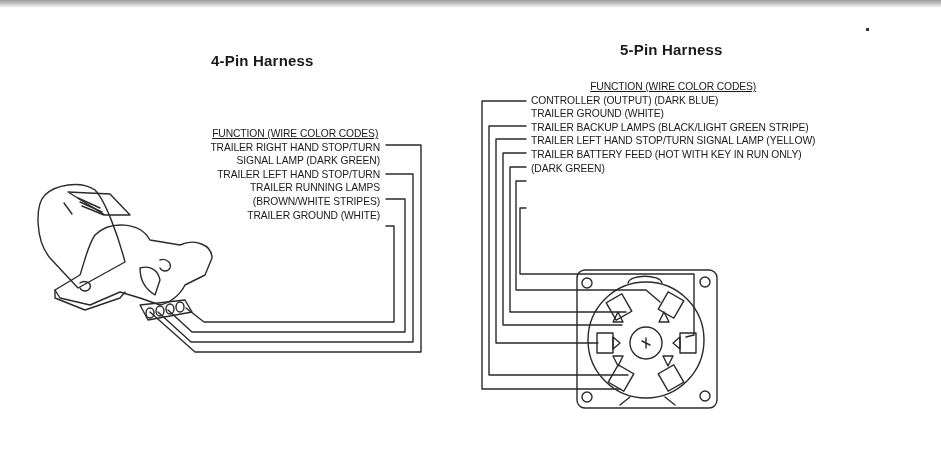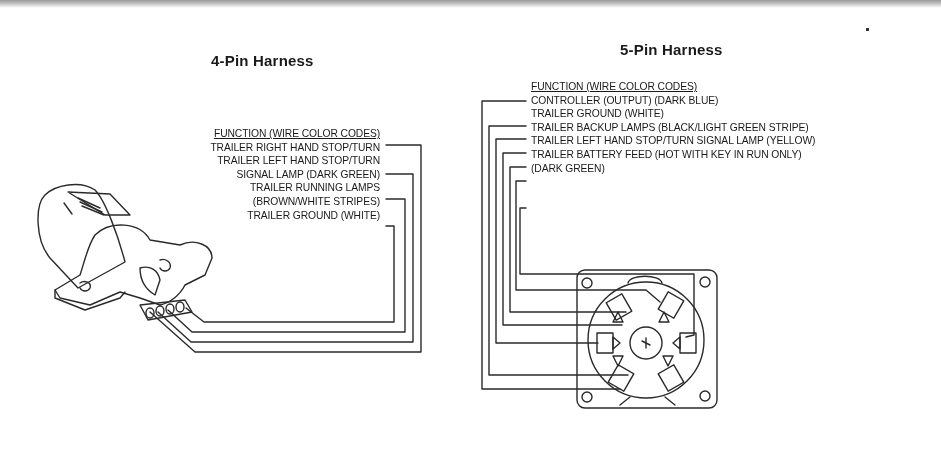--- a/index.html
+++ b/index.html
@@ -11,40 +11,40 @@
   }
   .top-shadow {
     position: absolute; left: 0; top: 0; width: 941px; height: 8px;
     background: linear-gradient(#9a9a9a, #c8c8c8 50%, #ffffff);
   }
   .dot { position: absolute; left: 866px; top: 28px; width: 3px; height: 3px; background: #333; }
   .title {
     position: absolute; font-weight: bold; font-size: 15px; letter-spacing: 0.2px;
   }
   .legend { position: absolute; font-size: 10.3px; line-height: 13.6px; letter-spacing: -0.1px; text-transform: uppercase; }
-  .legend .hdr { text-decoration: underline; }
+  .legend .hdr { text-decoration: underline; text-align: center; }
   .legend4 { right: calc(941px - 380px); top: 127px; text-align: right; }
   .legend7 { left: 531px; top: 80px; text-align: left; }
   .legend div { white-space: nowrap; }
   svg { position: absolute; left: 0; top: 0; }
 </style>
 </head>
 <body>
 
 <div class="top-shadow"></div>
 <div class="dot"></div>
 
 <div class="title" style="left:211px; top:52px;">4-Pin Harness</div>
 <div class="title" style="left:620px; top:41px;">5-Pin Harness</div>
 
 <div class="legend legend4">
   <div class="hdr">FUNCTION (WIRE COLOR CODES)</div>
   <div>TRAILER RIGHT HAND STOP/TURN</div>
+  <div>SIGNAL LAMP (DARK GREEN)</div>
   <div>TRAILER LEFT HAND STOP/TURN</div>
-  <div>SIGNAL LAMP (DARK GREEN)</div>
   <div>TRAILER RUNNING LAMPS</div>
   <div>(BROWN/WHITE STRIPES)</div>
   <div>TRAILER GROUND (WHITE)</div>
 </div>
 
 <div class="legend legend7">
   <div class="hdr">FUNCTION (WIRE COLOR CODES)</div>
   <div>CONTROLLER (OUTPUT) (DARK BLUE)</div>
   <div>TRAILER GROUND (WHITE)</div>
   <div>TRAILER BACKUP LAMPS (BLACK/LIGHT GREEN STRIPE)</div>

